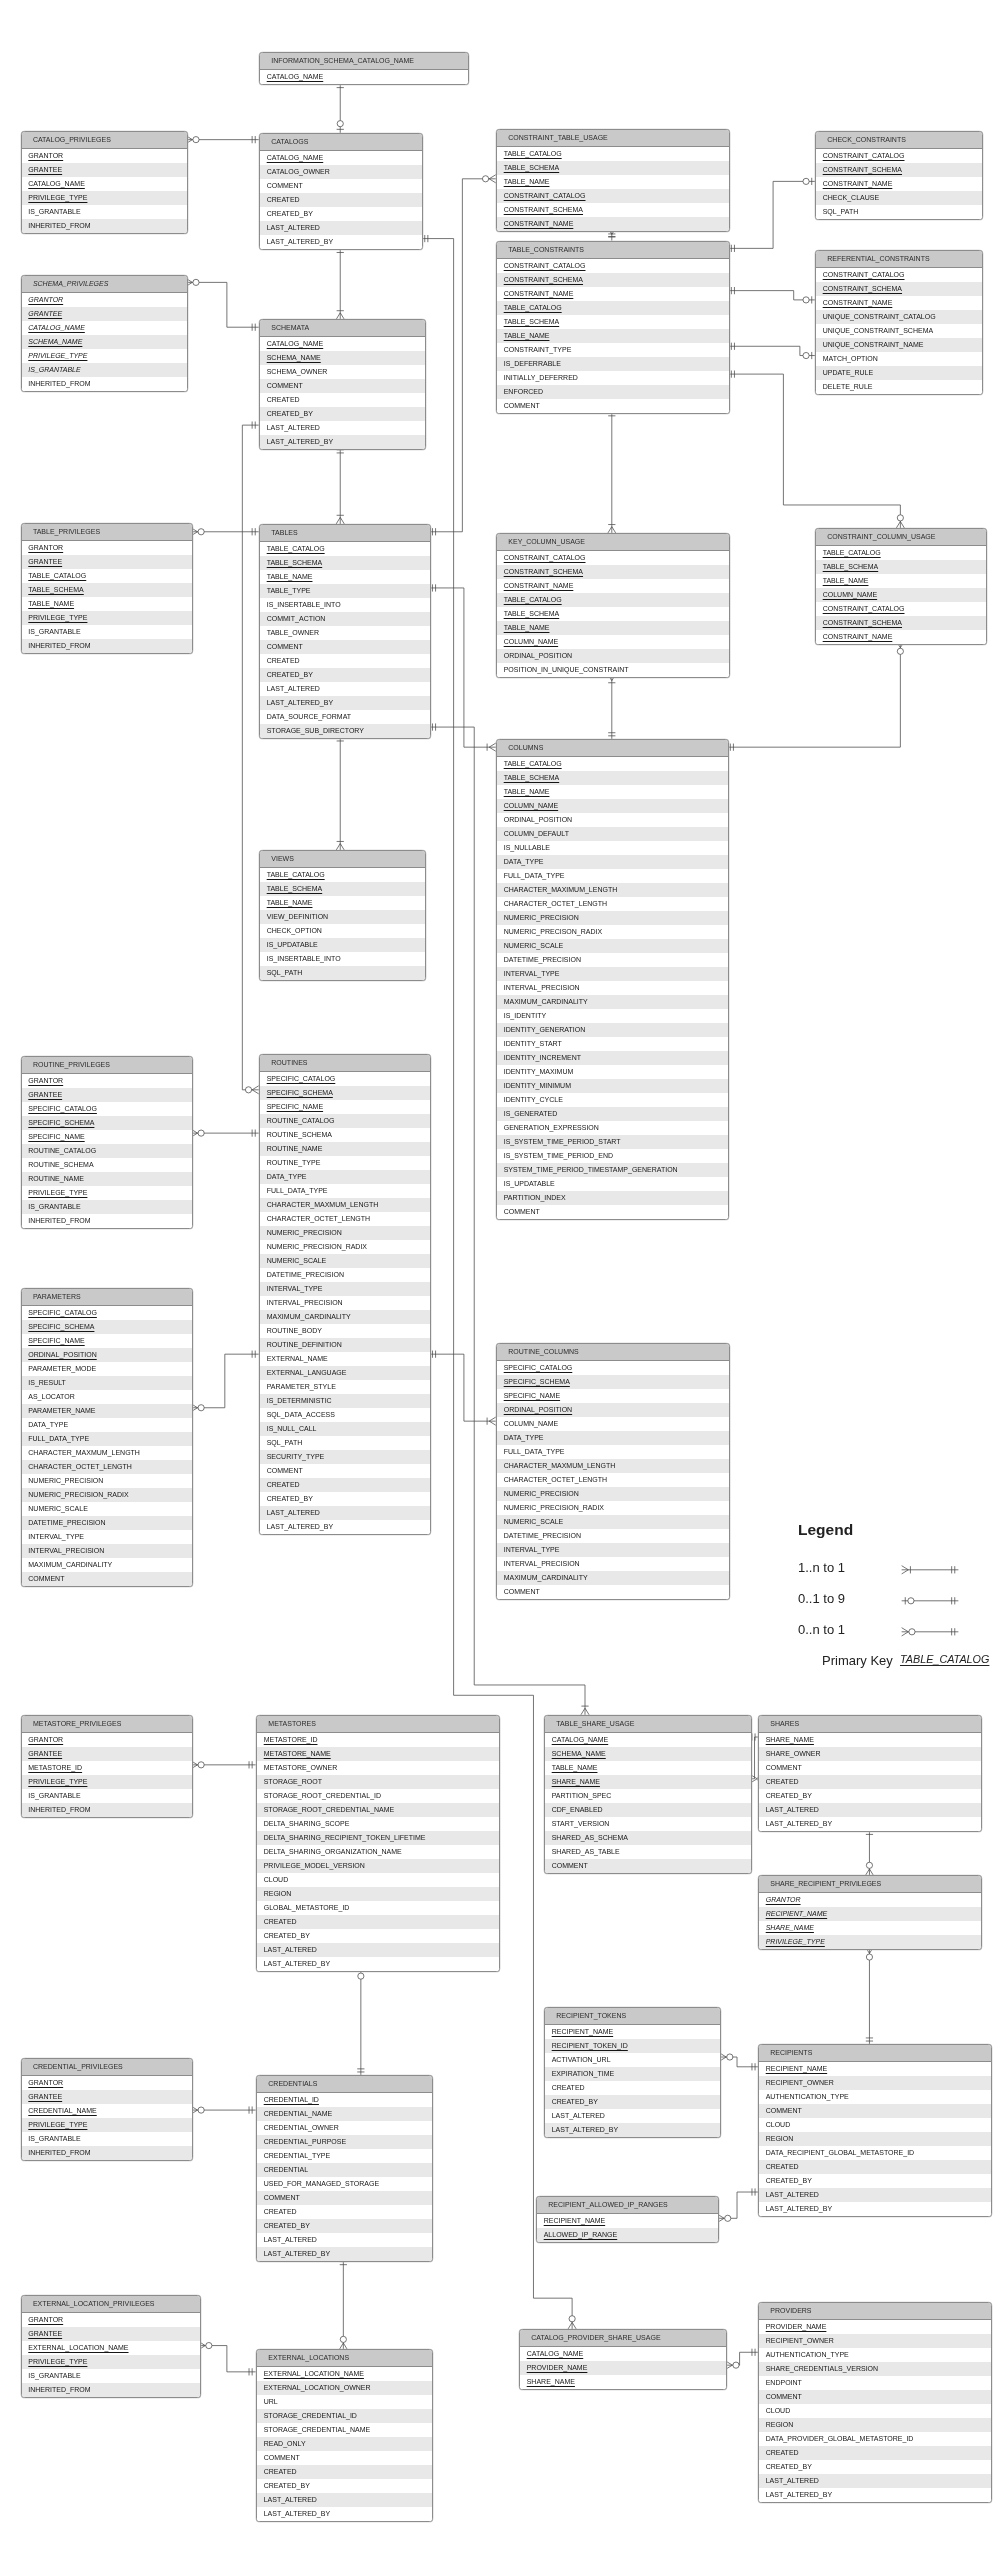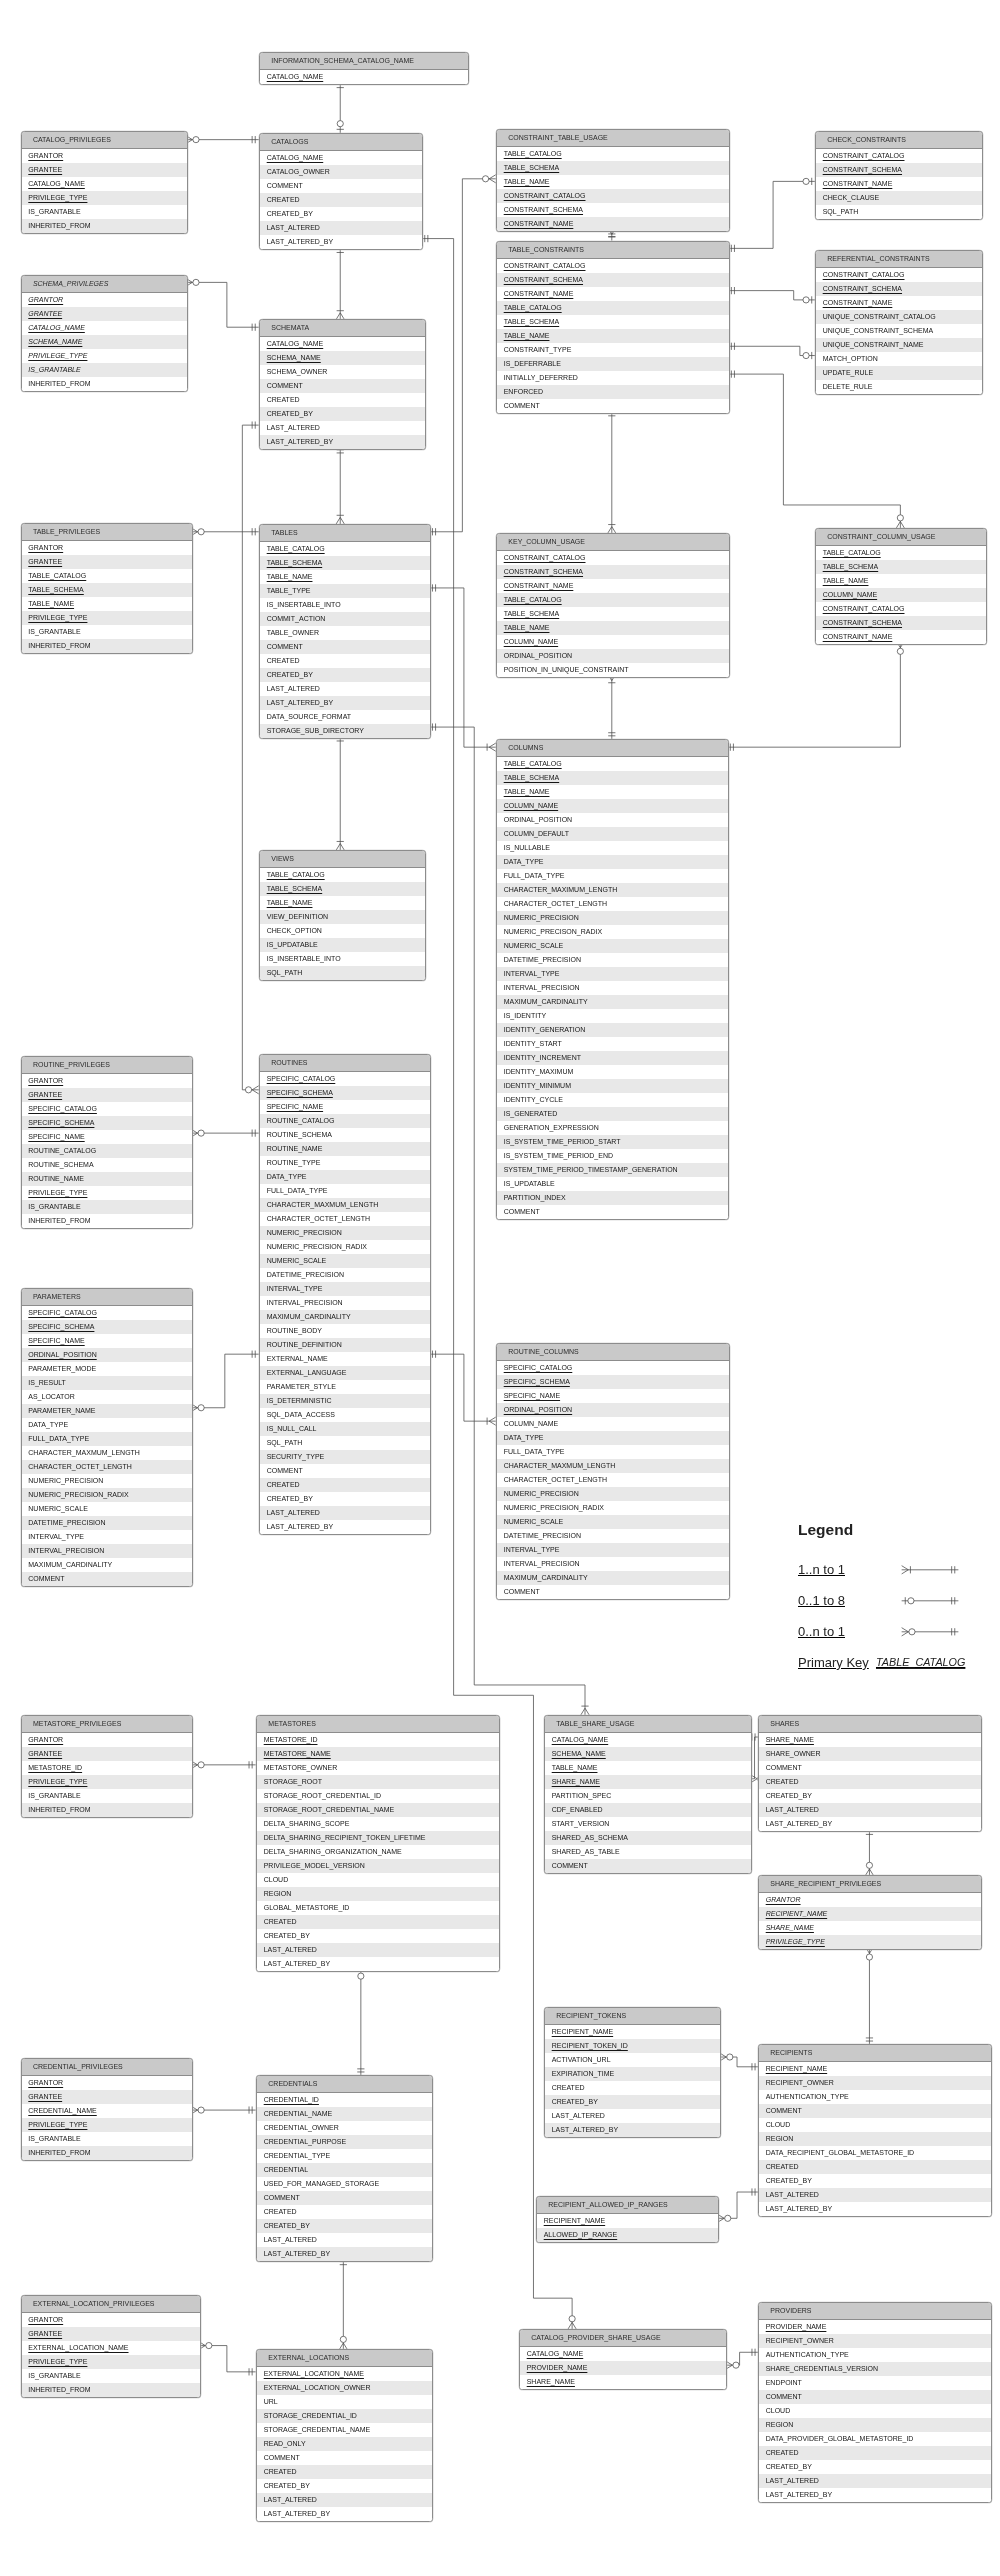--- a/index.html
+++ b/index.html
@@ -10,21 +10,21 @@
   .ehead{height:15.5px;line-height:15.5px;background:#c9c9c9;border-bottom:0.5px solid #8c8c8c;
          padding-left:11.3px;font-size:7px;color:#2b2b2b;white-space:nowrap;}
   .erow{height:14px;line-height:14px;padding-left:6.7px;font-size:7px;color:#161616;
         background:#fff;white-space:nowrap;}
   .erow.alt{background:#e8e8e8;}
   .erow.pk{text-decoration:underline;text-underline-offset:1.5px;}
   .it{font-style:italic;}
   #rel-svg{position:absolute;left:0;top:0;z-index:1;}
   #legend{position:absolute;z-index:3;}
   #legend .lg-title{font-size:15.5px;font-weight:bold;color:#222;margin-bottom:21px;}
-  .lg-item{display:flex;align-items:center;height:19.6px;margin-bottom:11.3px;text-decoration:underline;}
+  .lg-item{display:flex;height:19.6px;margin-bottom:11.3px;}
   .lg-label{font-size:13px;color:#222;width:88px;}
   .lg-sym{display:inline-block;}
   .lg-pk-sample{font-size:10.8px;color:#222;font-style:italic;text-decoration:underline;
                 text-underline-offset:2.1px;margin-left:7.2px;}
 </style>
 </head>
 <body>
 
 <div id="canvas">
     <svg id="rel-svg" width="1001" height="2579" viewBox="0 0 1942 5005">
@@ -742,21 +742,21 @@
             <line x1="43" y1="19" x2="30" y2="11" stroke="#4d4d4d" stroke-width="1.5"></line>
             <line x1="47" y1="26" x2="47" y2="12" stroke="#4d4d4d" stroke-width="1.5"></line>
           </g>
           <g>
             <line x1="133" y1="12" x2="133" y2="26" stroke="#4d4d4d" stroke-width="1.5"></line>
             <line x1="127" y1="12" x2="127" y2="26" stroke="#4d4d4d" stroke-width="1.5"></line>
           </g>
         </svg>
       </div>
       <div class="lg-item">
-        <div class="lg-label">0..1 to 8</div>
+        <div class="lg-label">0..1 to 9</div>
         <svg width="88" height="19.6" viewBox="0 0 170 38" class="lg-sym">
           <line x1="30" y1="19" x2="140" y2="19" stroke="#4d4d4d" stroke-width="1.5"></line>
           <g>
             <line x1="37" y1="26" x2="37" y2="12" stroke="#4d4d4d" stroke-width="1.5"></line>
             <circle cx="48" cy="19" r="6" fill="#fff" stroke="#4d4d4d" stroke-width="1.5"></circle>
           </g>
           <g>
             <line x1="133" y1="12" x2="133" y2="26" stroke="#4d4d4d" stroke-width="1.5"></line>
             <line x1="127" y1="12" x2="127" y2="26" stroke="#4d4d4d" stroke-width="1.5"></line>
           </g>
@@ -771,18 +771,18 @@
             <line x1="43" y1="19" x2="30" y2="11" stroke="#4d4d4d" stroke-width="1.5"></line>
             <circle cx="50" cy="19" r="6" fill="#fff" stroke="#4d4d4d" stroke-width="1.5"></circle>
           </g>
           <g>
             <line x1="133" y1="12" x2="133" y2="26" stroke="#4d4d4d" stroke-width="1.5"></line>
             <line x1="127" y1="12" x2="127" y2="26" stroke="#4d4d4d" stroke-width="1.5"></line>
           </g>
         </svg>
       </div>
       <div class="lg-item">
-        <div class="lg-label" style="width: auto;">Primary Key</div>
+        <div class="lg-label" style="width: auto; margin-left: 24px;">Primary Key</div>
         <span class="lg-pk-sample">TABLE_CATALOG</span>
       </div>
     </div>
   </div>
 
 
 </body></html>

